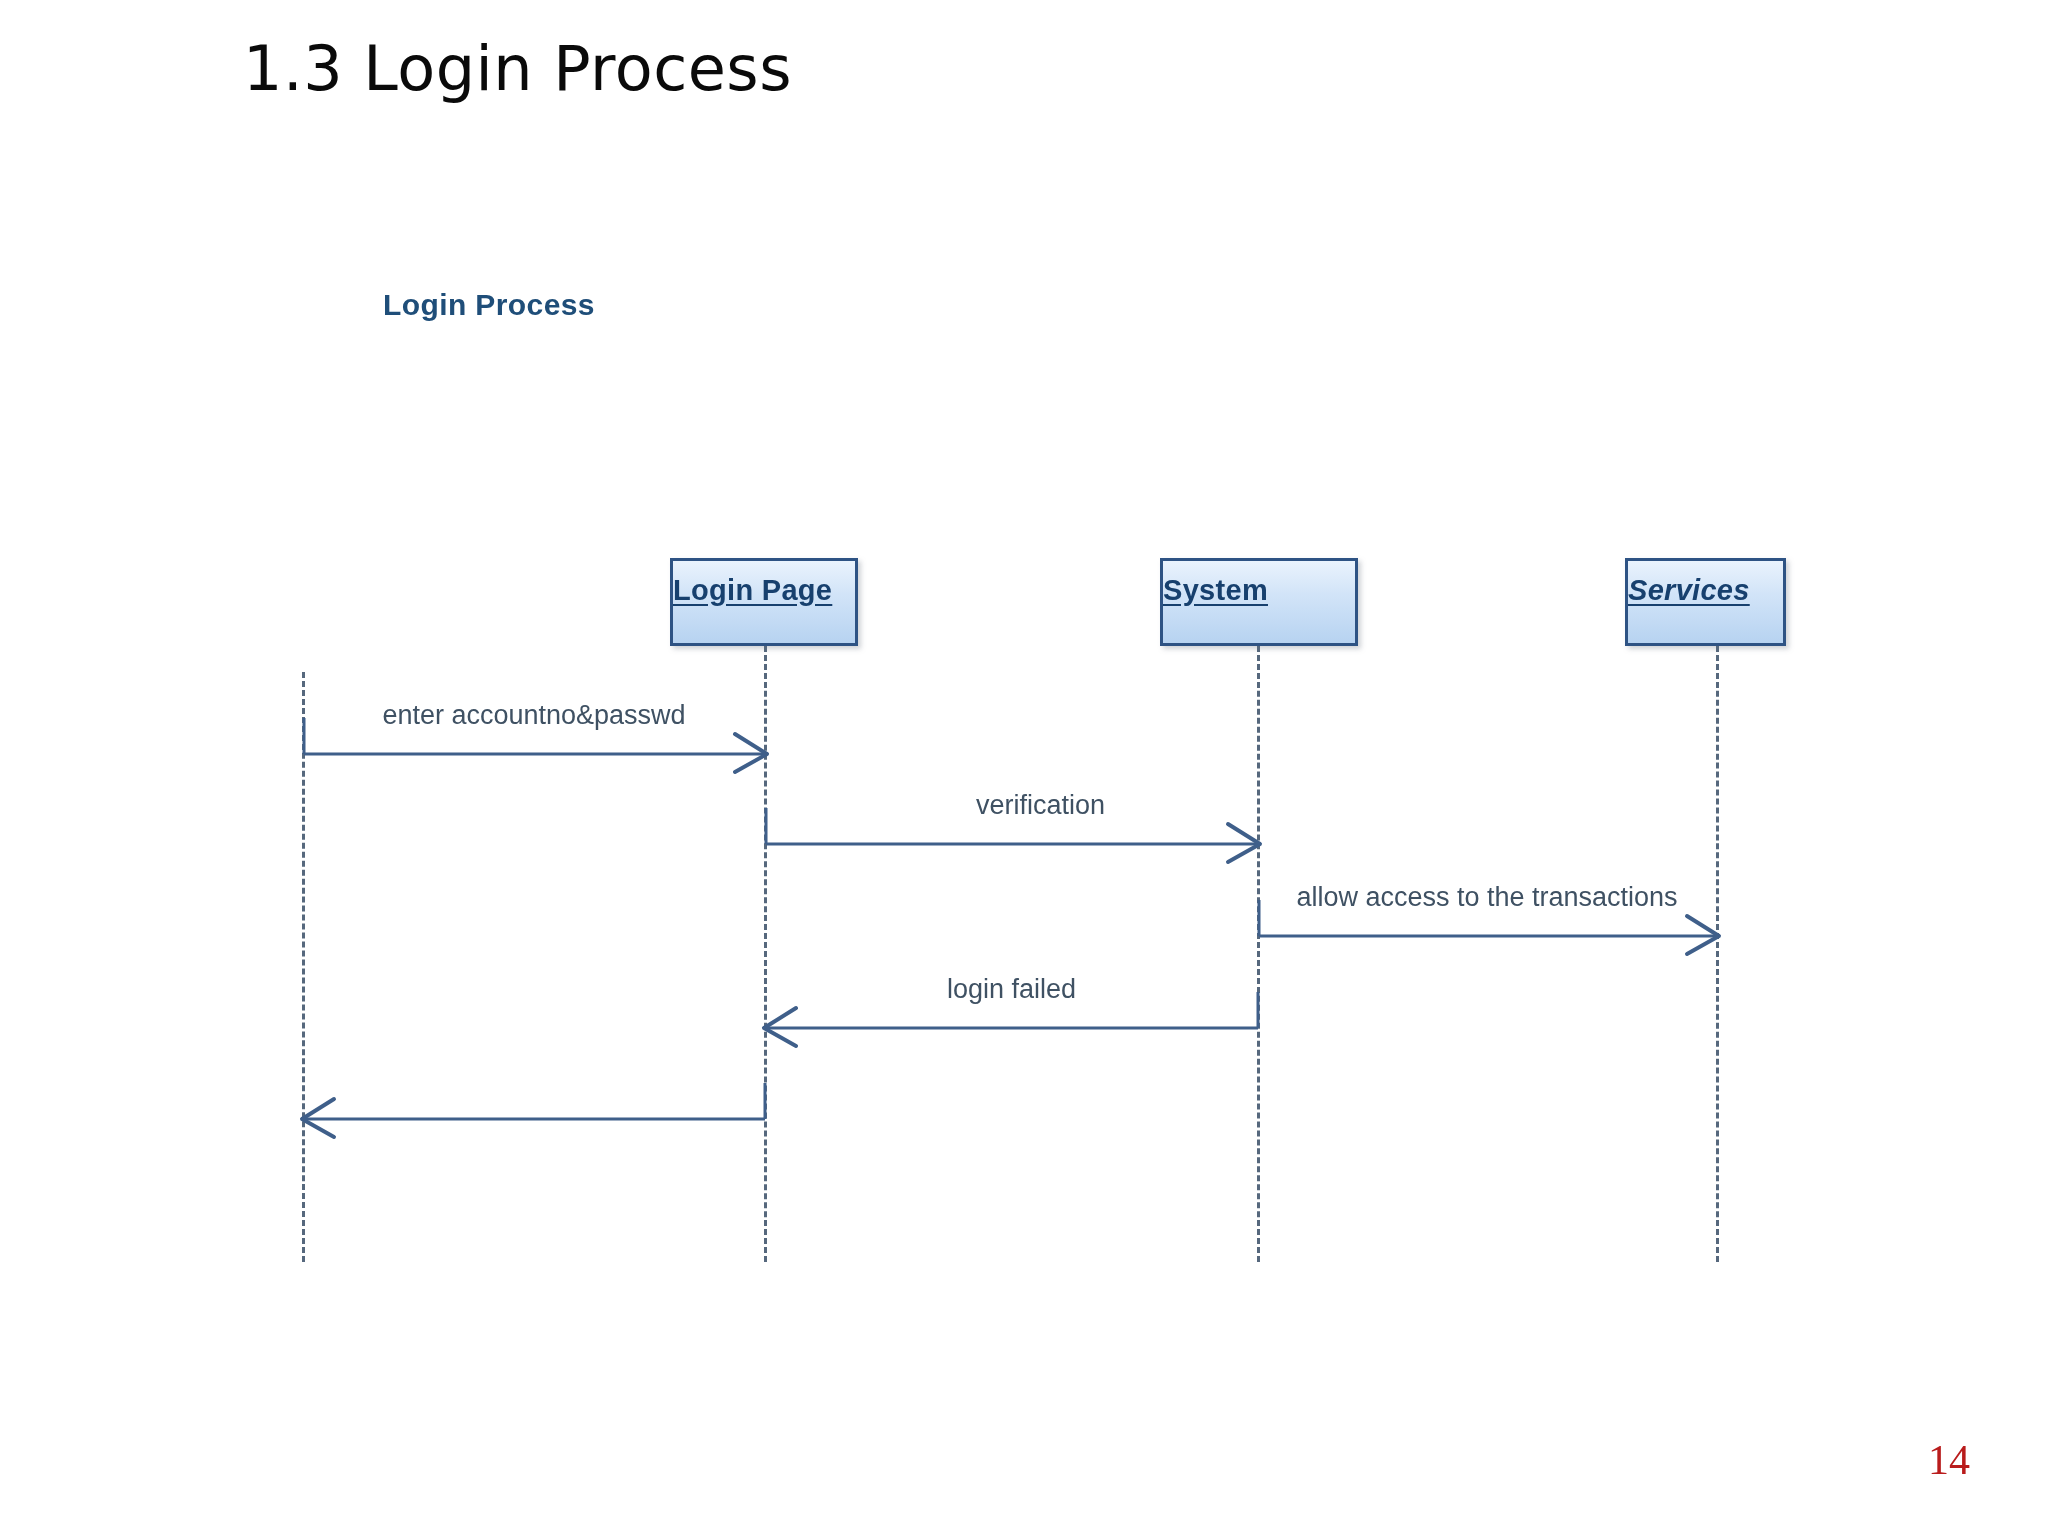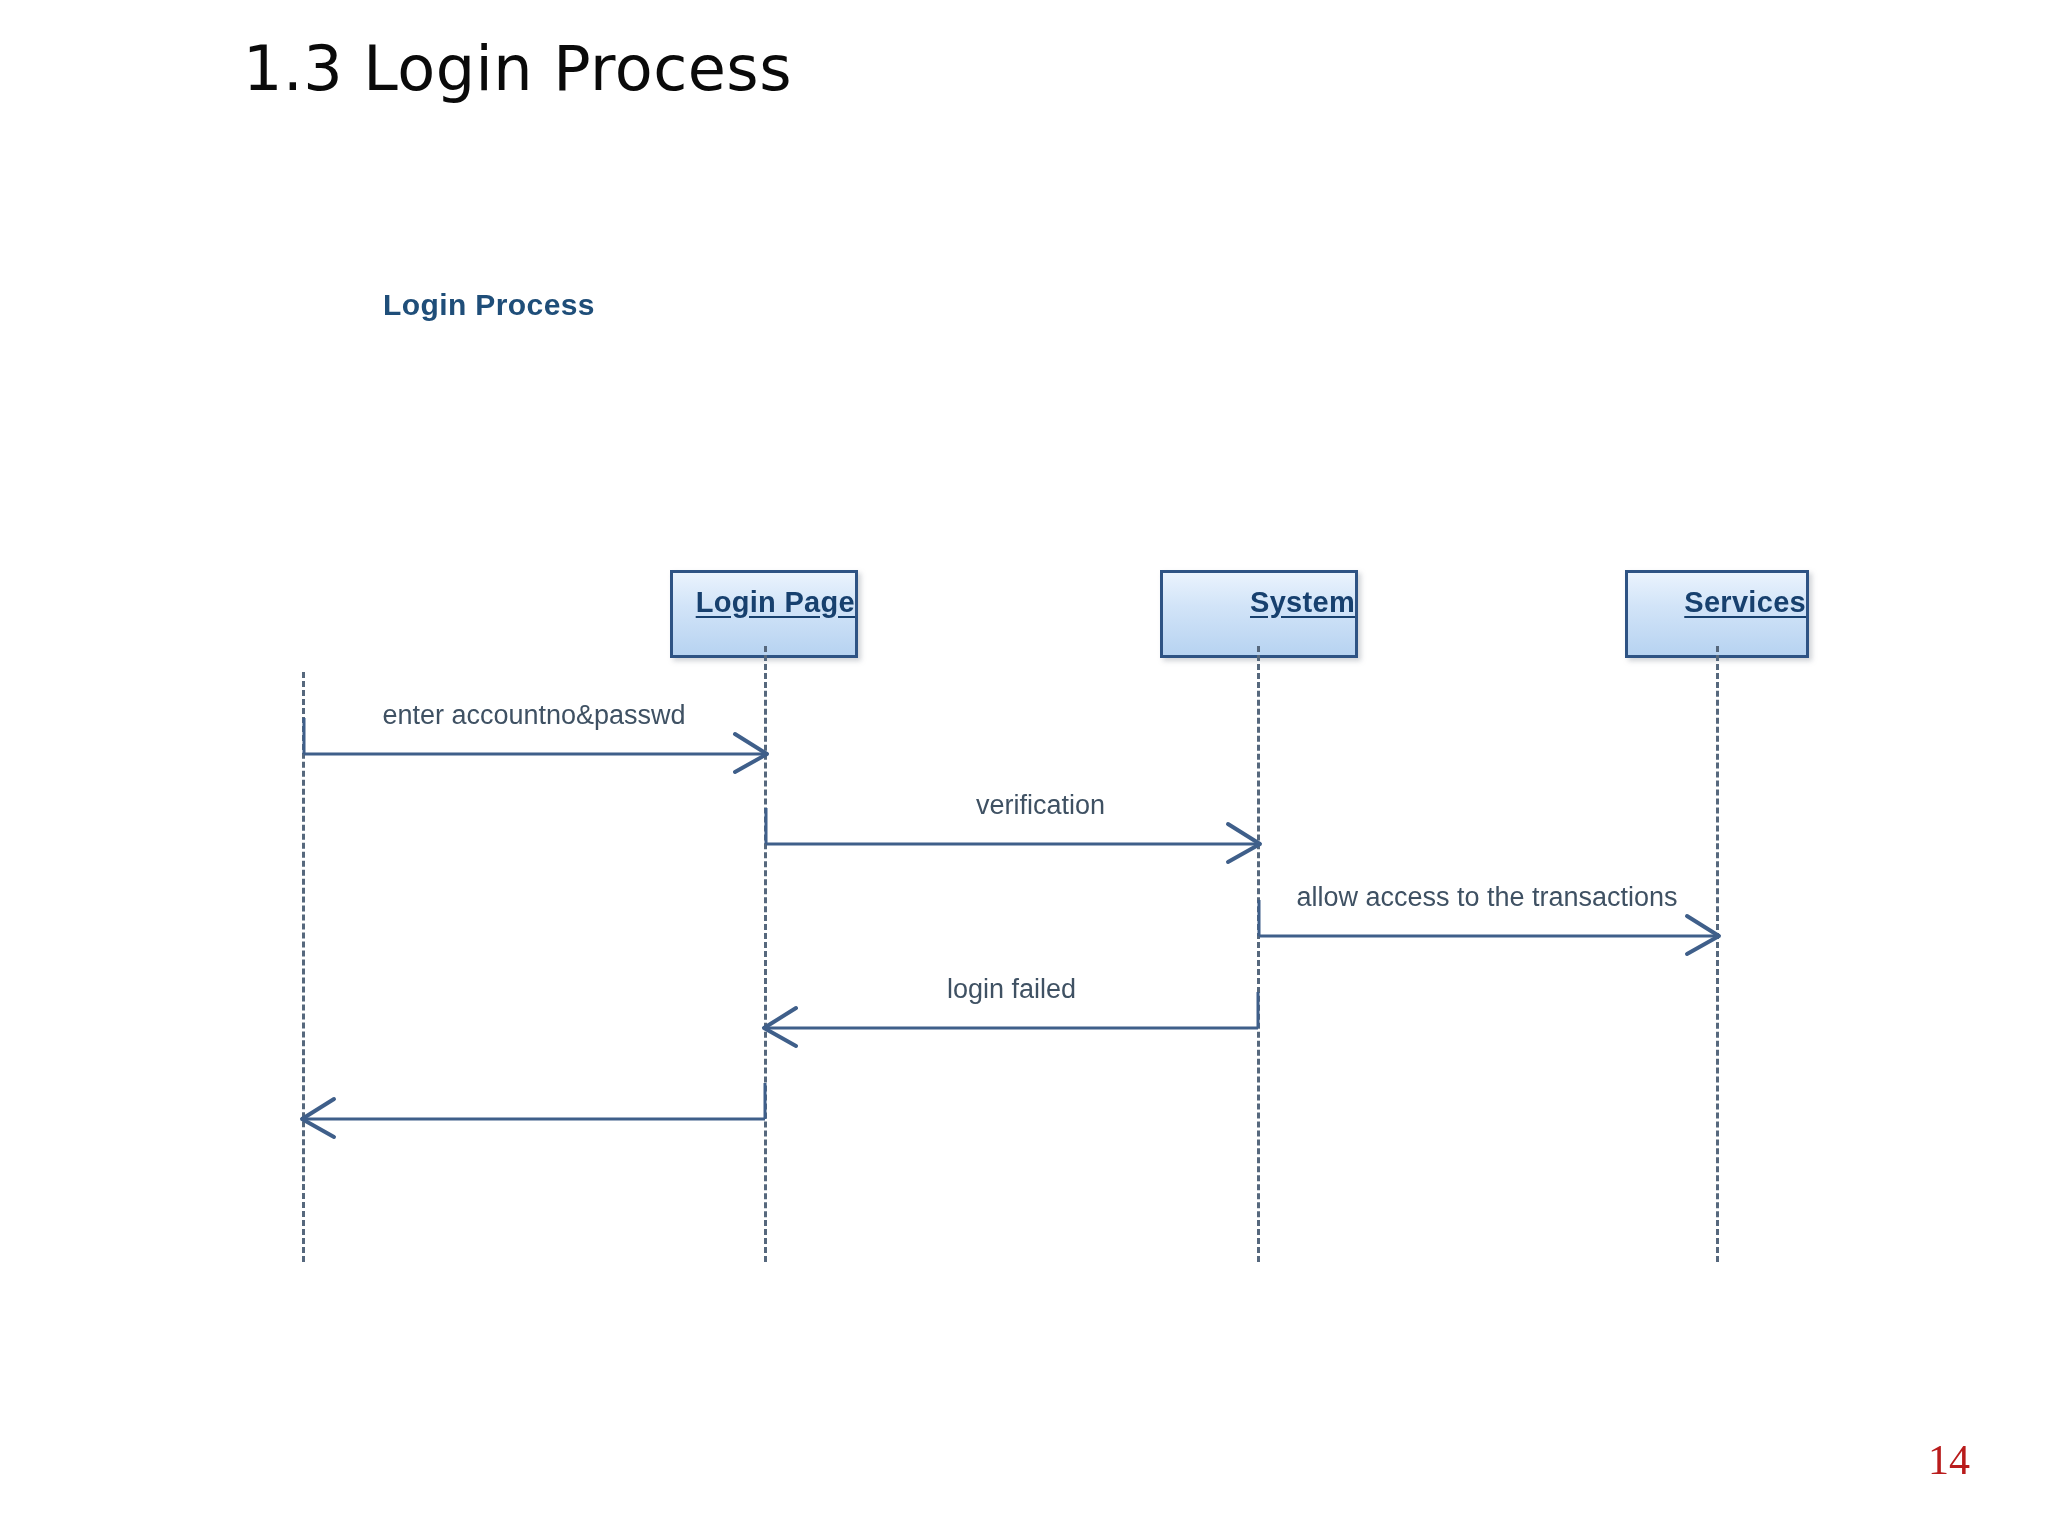--- a/index.html
+++ b/index.html
@@ -38,23 +38,22 @@
     position:absolute;top:612px;left:0;width:200px;text-align:center;
     font-size:28px;color:#4a5a6a;white-space:nowrap;
   }
 
   
   .lifeline-box{
     position:absolute;height:88px;
     border:3px solid #2e5384;
     background:linear-gradient(180deg,#eaf3fd 0%,#d2e4f8 40%,#b7d3f1 100%);
     box-shadow:3px 3px 5px rgba(120,130,140,.35);
-    display:flex;align-items:center;justify-content:flex-end;
+    display:flex;align-items:center;justify-content:flex-start;
     box-sizing:border-box;
-    margin-top:12px;
   }
   .lifeline-box .box-label{
     font-size:29px;font-weight:bold;color:#17406e;
     text-decoration:underline;text-underline-offset:4px;
     letter-spacing:.3px;white-space:nowrap;
     position:relative;top:-12px;
   }
 
   
   .lifeline{
@@ -79,21 +78,21 @@
 
 
   <div class="lifeline-box" style="left:670px;top:558px;width:188px;">
     <span class="box-label">Login Page</span>
   </div>
 
   <div class="lifeline-box" style="left:1160px;top:558px;width:198px;">
     <span class="box-label">System</span>
   </div>
 
-  <div class="lifeline-box" style="left:1625px;top:558px;width:184px;">
+  <div class="lifeline-box" style="left:1625px;top:558px;width:161px;font-style:italic;">
     <span class="box-label">Services</span>
   </div>
 
   <div class="lifeline" style="left:302px;top:672px;height:590px;"></div>
   <div class="lifeline" style="left:764px;top:646px;height:616px;"></div>
   <div class="lifeline" style="left:1257px;top:646px;height:616px;"></div>
   <div class="lifeline" style="left:1716px;top:646px;height:616px;"></div>
 
   <div class="msg-label" style="left:303px;top:700px;width:462px;">enter accountno&amp;passwd</div>
   <svg class="msg-svg" style="left:295px;top:712px;" width="490" height="60">

